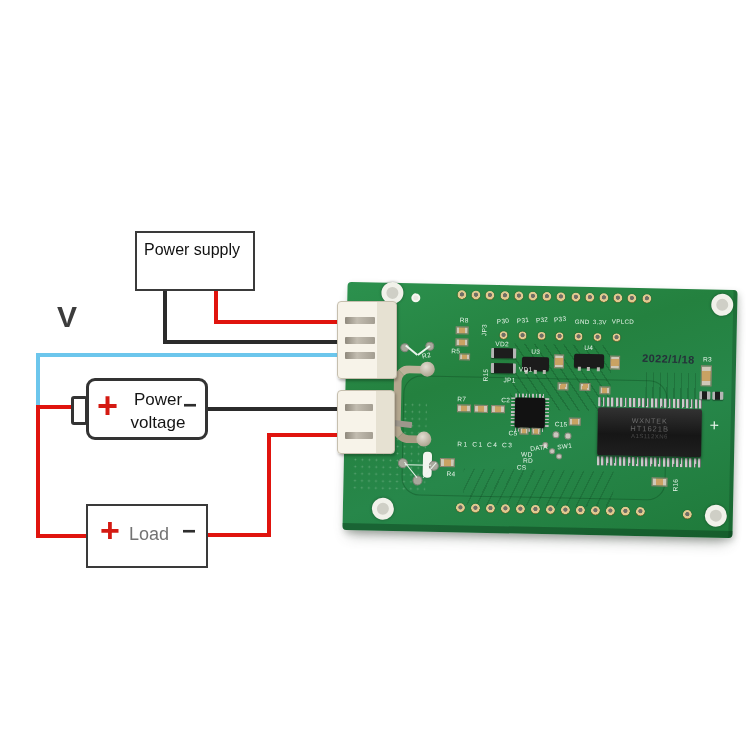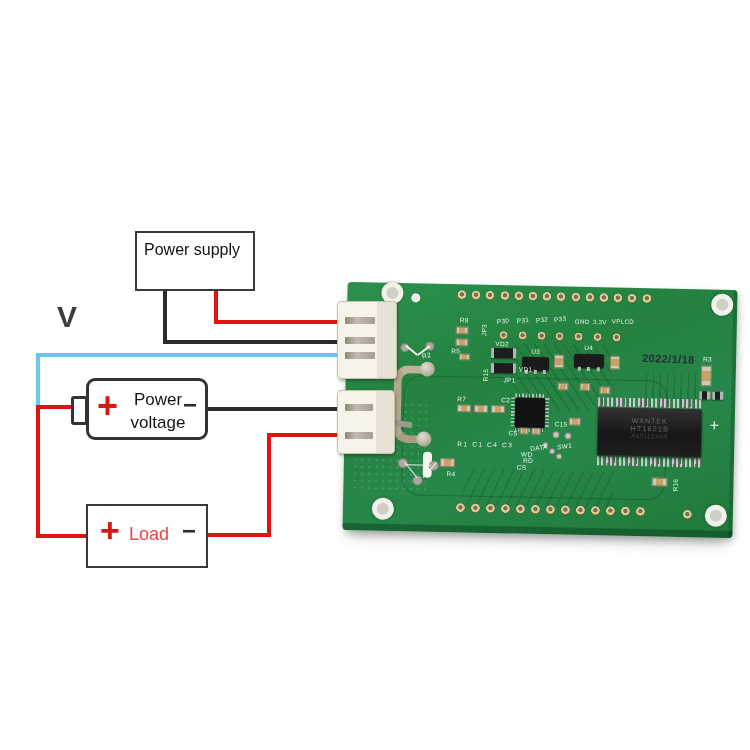--- a/index.html
+++ b/index.html
@@ -18,21 +18,21 @@
   .battery{position:absolute;left:86px;top:378px;width:122px;height:62px;background:#fff;
            border:3.5px solid #333;border-radius:9px;z-index:3;box-sizing:border-box;}
   .batnub{position:absolute;left:71px;top:396px;width:17px;height:29px;background:#fff;
           border:3px solid #333;border-radius:3px;z-index:4;box-sizing:border-box;}
   .loadbox{position:absolute;left:86px;top:504px;width:122px;height:64px;background:#fff;
            border:2.5px solid #3a3a3a;z-index:3;box-sizing:border-box;}
   .plus{position:absolute;font-weight:bold;color:var(--accent-plus,#d41a12);z-index:4;}
   .minus{position:absolute;font-weight:bold;color:#2e2e2e;z-index:4;}
   .batname{position:absolute;left:36px;top:7px;width:66px;text-align:center;font-size:17px;
            color:#141414;line-height:23px;}
-  .loadname{position:absolute;left:0;top:18px;width:122px;text-align:center;font-size:18px;color:#ef4444;}
+  .loadname{position:absolute;left:0;top:18px;width:122px;text-align:center;font-size:18px;color:#737373;}
   
   .board{position:absolute;left:345px;top:286px;width:390px;height:248px;z-index:1;
          transform:rotate(1.2deg);border-radius:4px;
          background:linear-gradient(160deg,#2c914e 0%,#24813f 35%,#27874a 60%,#1f7a3a 100%);
          box-shadow:0 10px 14px -6px rgba(70,80,70,.45), 2px 3px 6px rgba(60,70,60,.25);}
   .edgeb{position:absolute;left:0;bottom:0;width:100%;height:7px;background:rgba(8,50,22,.4);
          border-radius:0 0 4px 4px;}
   .edger{position:absolute;right:0;top:0;width:4px;height:100%;background:rgba(8,50,22,.25);
          border-radius:0 4px 4px 0;}
   .mount{position:absolute;border-radius:50%;background:#cfcfc6;border:5px solid #f1f1ea;

